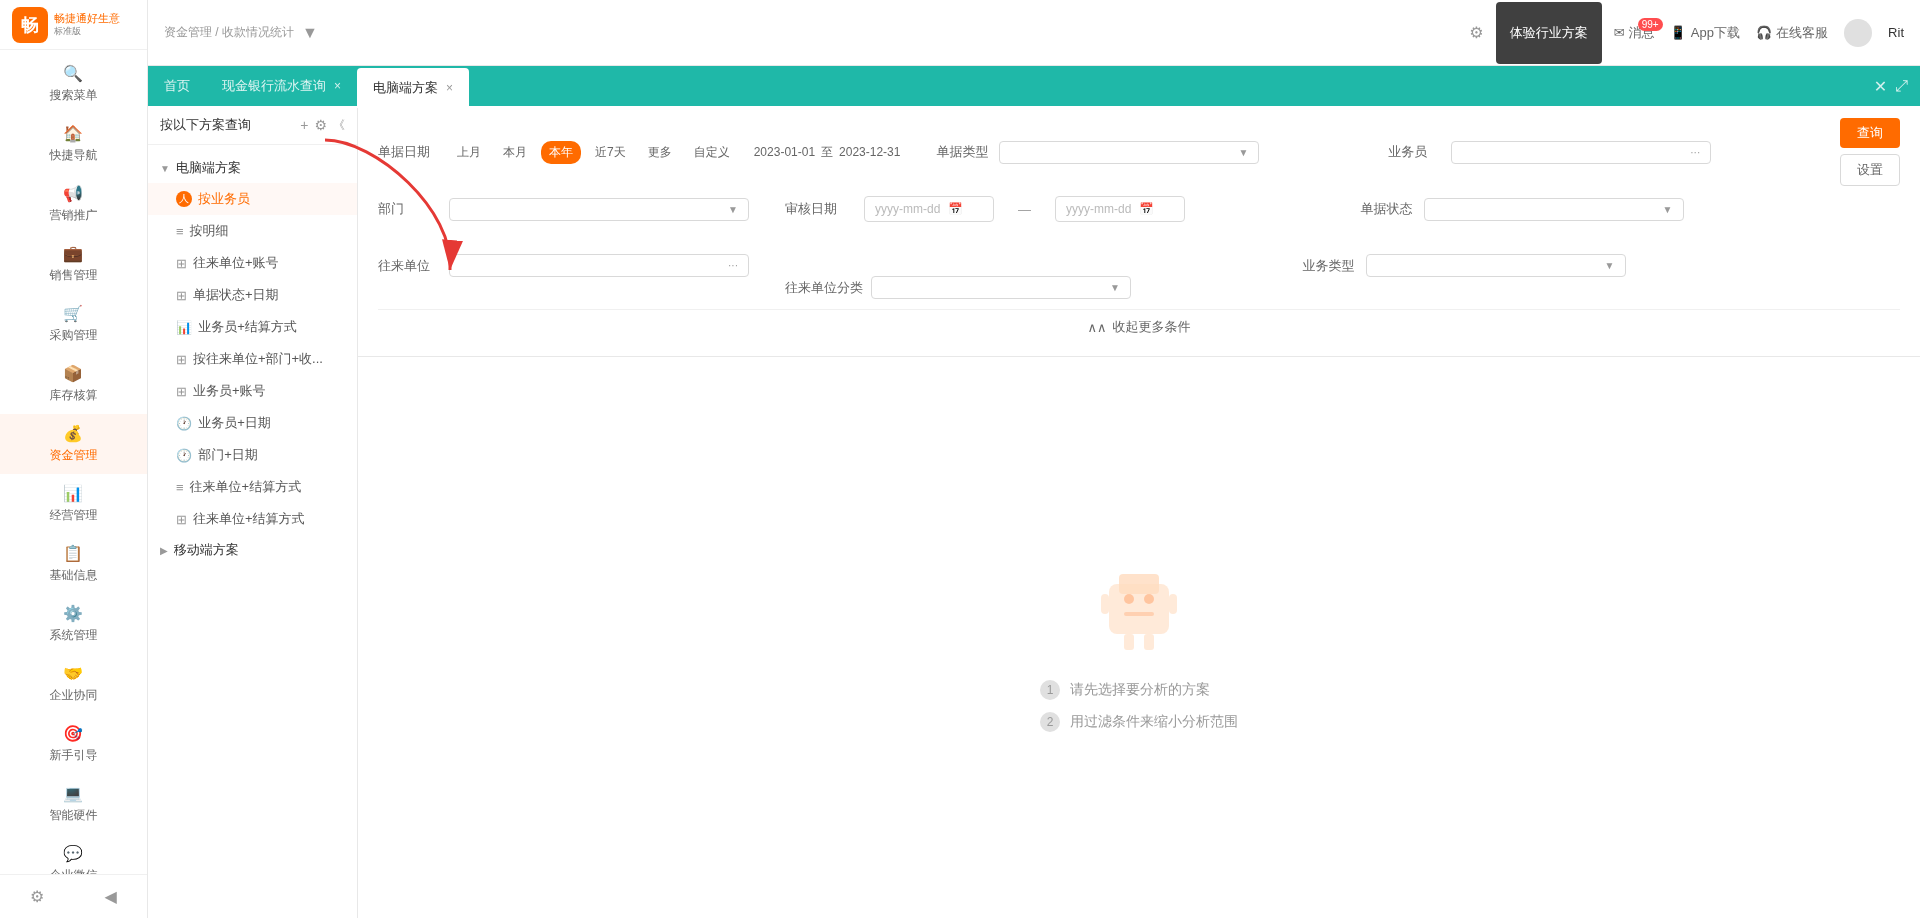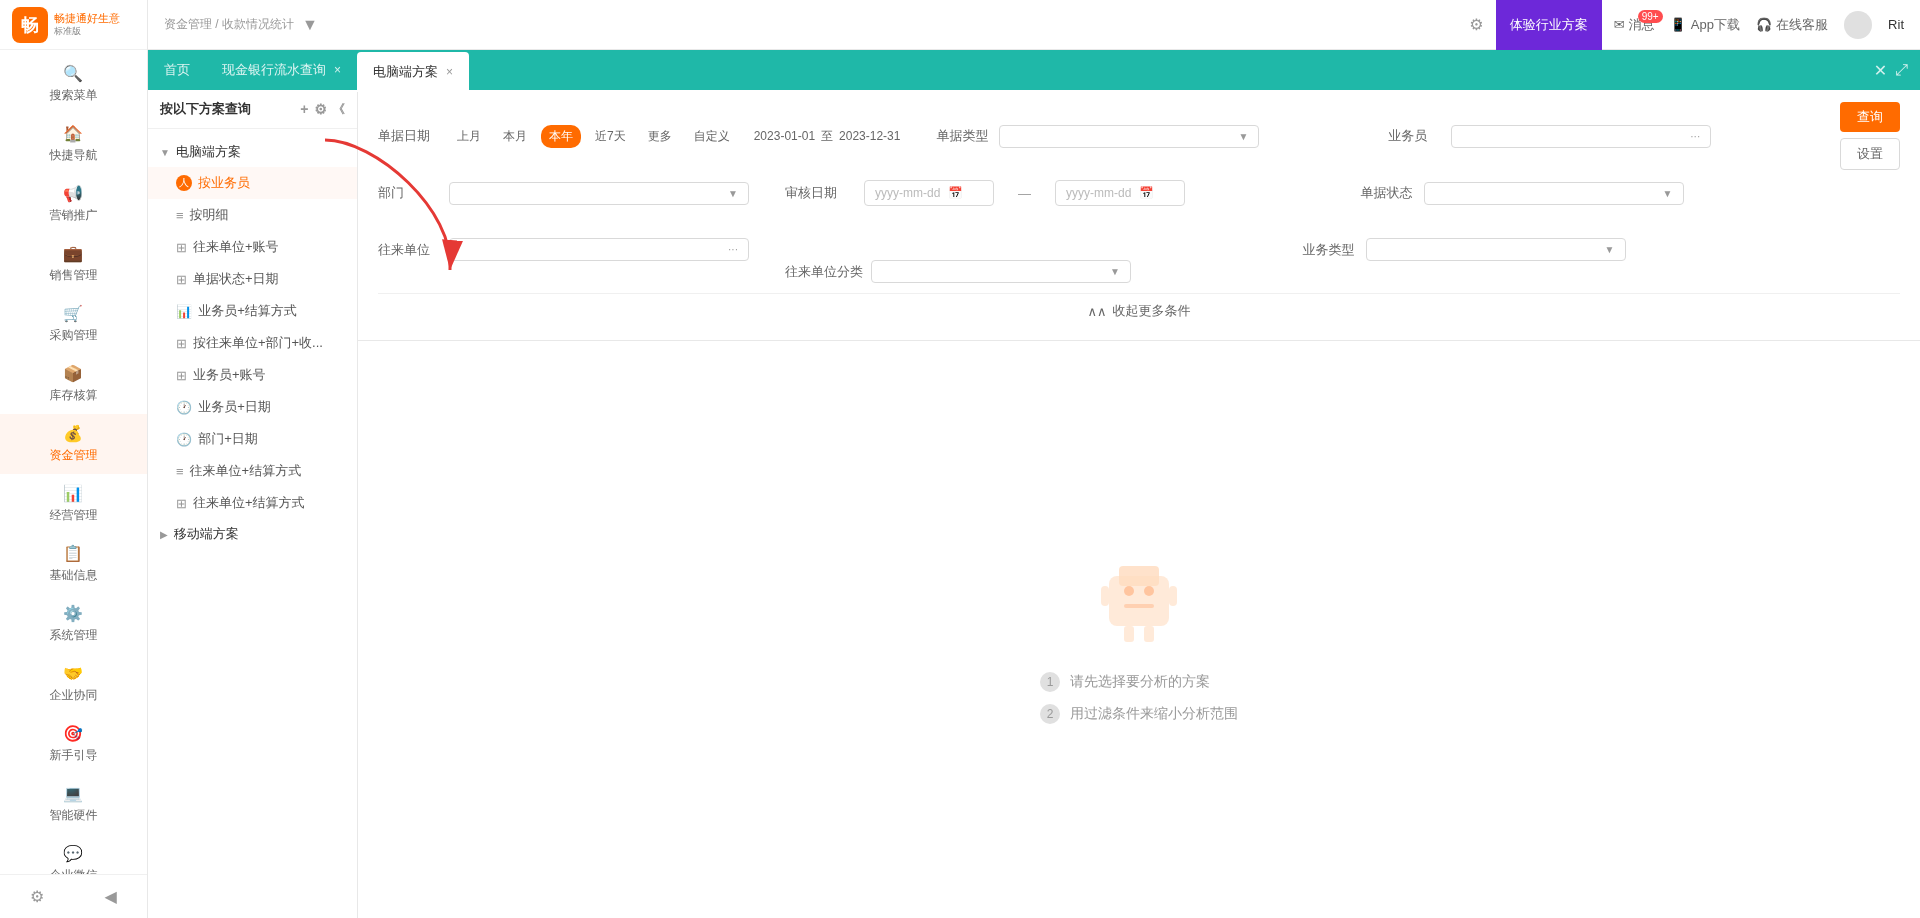--- a/index.html
+++ b/index.html
@@ -18,25 +18,25 @@
     .nav-item { display: flex; flex-direction: column; align-items: center; padding: 10px 0; cursor: pointer; color: #666; font-size: 12px; gap: 4px; }
     .nav-item.active { color: #ff6b00; background: #fff5f0; }
     .nav-item .nav-icon { font-size: 16px; }
     .sidebar-footer { padding: 12px 0; border-top: 1px solid #f0f0f0; display: flex; justify-content: space-around; }
     .sidebar-footer-btn { color: #999; cursor: pointer; font-size: 16px; }
 
     
     .main-area { flex: 1; display: flex; flex-direction: column; overflow: hidden; }
 
     
-    .top-header { height: 50px; background: #fff; display: flex; align-items: center; padding: 0 16px; border-bottom: 1px solid #e8e8e8; gap: 12px; }
+    .top-header { height: 66px; background: #fff; display: flex; align-items: center; padding: 0 16px; border-bottom: 1px solid #e8e8e8; gap: 12px; }
     .breadcrumb-area { display: flex; align-items: center; gap: 8px; flex: 1; }
     .breadcrumb-text { color: #999; font-size: 12px; }
     .header-actions { display: flex; align-items: center; gap: 16px; }
-    .header-btn { background: #6d28d9; color: white; border: none; border-radius: 4px; padding: 22px 14px; font-size: 13px; cursor: pointer; }
+    .header-btn { background: #404040; color: white; border: none; border-radius: 4px; padding: 22px 14px; font-size: 13px; cursor: pointer; }
     .gear-icon { color: #999; cursor: pointer; font-size: 16px; }
     .msg-btn { display: flex; align-items: center; gap: 4px; color: #666; cursor: pointer; font-size: 13px; position: relative; }
     .badge { background: #ff4d4f; color: white; font-size: 10px; border-radius: 8px; padding: 1px 4px; position: absolute; top: -6px; right: -8px; }
     .app-download { display: flex; align-items: center; gap: 4px; color: #666; cursor: pointer; font-size: 13px; }
     .online-service { display: flex; align-items: center; gap: 4px; color: #666; cursor: pointer; font-size: 13px; }
     .user-avatar { width: 28px; height: 28px; background: #e0e0e0; border-radius: 50%; }
 
     
     .tab-bar { height: 40px; background: #1fb8a8; display: flex; align-items: center; padding: 0 0; }
     .tab-item { height: 40px; display: flex; align-items: center; padding: 0 16px; cursor: pointer; color: rgba(255,255,255,0.85); font-size: 13px; gap: 8px; position: relative; }
@@ -45,21 +45,21 @@
     .tab-close { font-size: 12px; color: #999; cursor: pointer; }
     .tab-close-white { font-size: 12px; color: rgba(255,255,255,0.8); cursor: pointer; }
     .window-controls { margin-left: auto; display: flex; align-items: center; gap: 8px; padding-right: 12px; }
     .win-btn { color: rgba(255,255,255,0.8); cursor: pointer; font-size: 16px; }
 
     
     .content-area { flex: 1; background: #f5f6f8; overflow: hidden; display: flex; }
 
     
     .left-panel { width: 210px; background: #fff; border-right: 1px solid #e8e8e8; flex-shrink: 0; }
-    .panel-header { padding: 10px 12px; display: flex; align-items: center; justify-content: space-between; border-bottom: 1px solid #f0f0f0; font-weight: bold; }
+    .panel-header { padding: 10px 12px; display: flex; align-items: center; justify-content: space-between; border-bottom: 1px solid #f0f0f0; }
     .panel-title { font-size: 13px; color: #333; }
     .panel-actions { display: flex; gap: 6px; align-items: center; }
     .panel-action-btn { color: #999; cursor: pointer; font-size: 14px; }
     .tree-container { padding: 8px 0; }
     .tree-group { }
     .tree-group-header { display: flex; align-items: center; gap: 6px; padding: 6px 12px; cursor: pointer; color: #333; font-size: 13px; }
     .tree-group-arrow { font-size: 10px; color: #999; }
     .tree-item { display: flex; align-items: center; gap: 6px; padding: 7px 12px 7px 28px; cursor: pointer; color: #555; font-size: 13px; }
     .tree-item.active { color: #ff6b00; background: #fff8f5; }
     .tree-item .item-icon { font-size: 13px; color: #999; }

